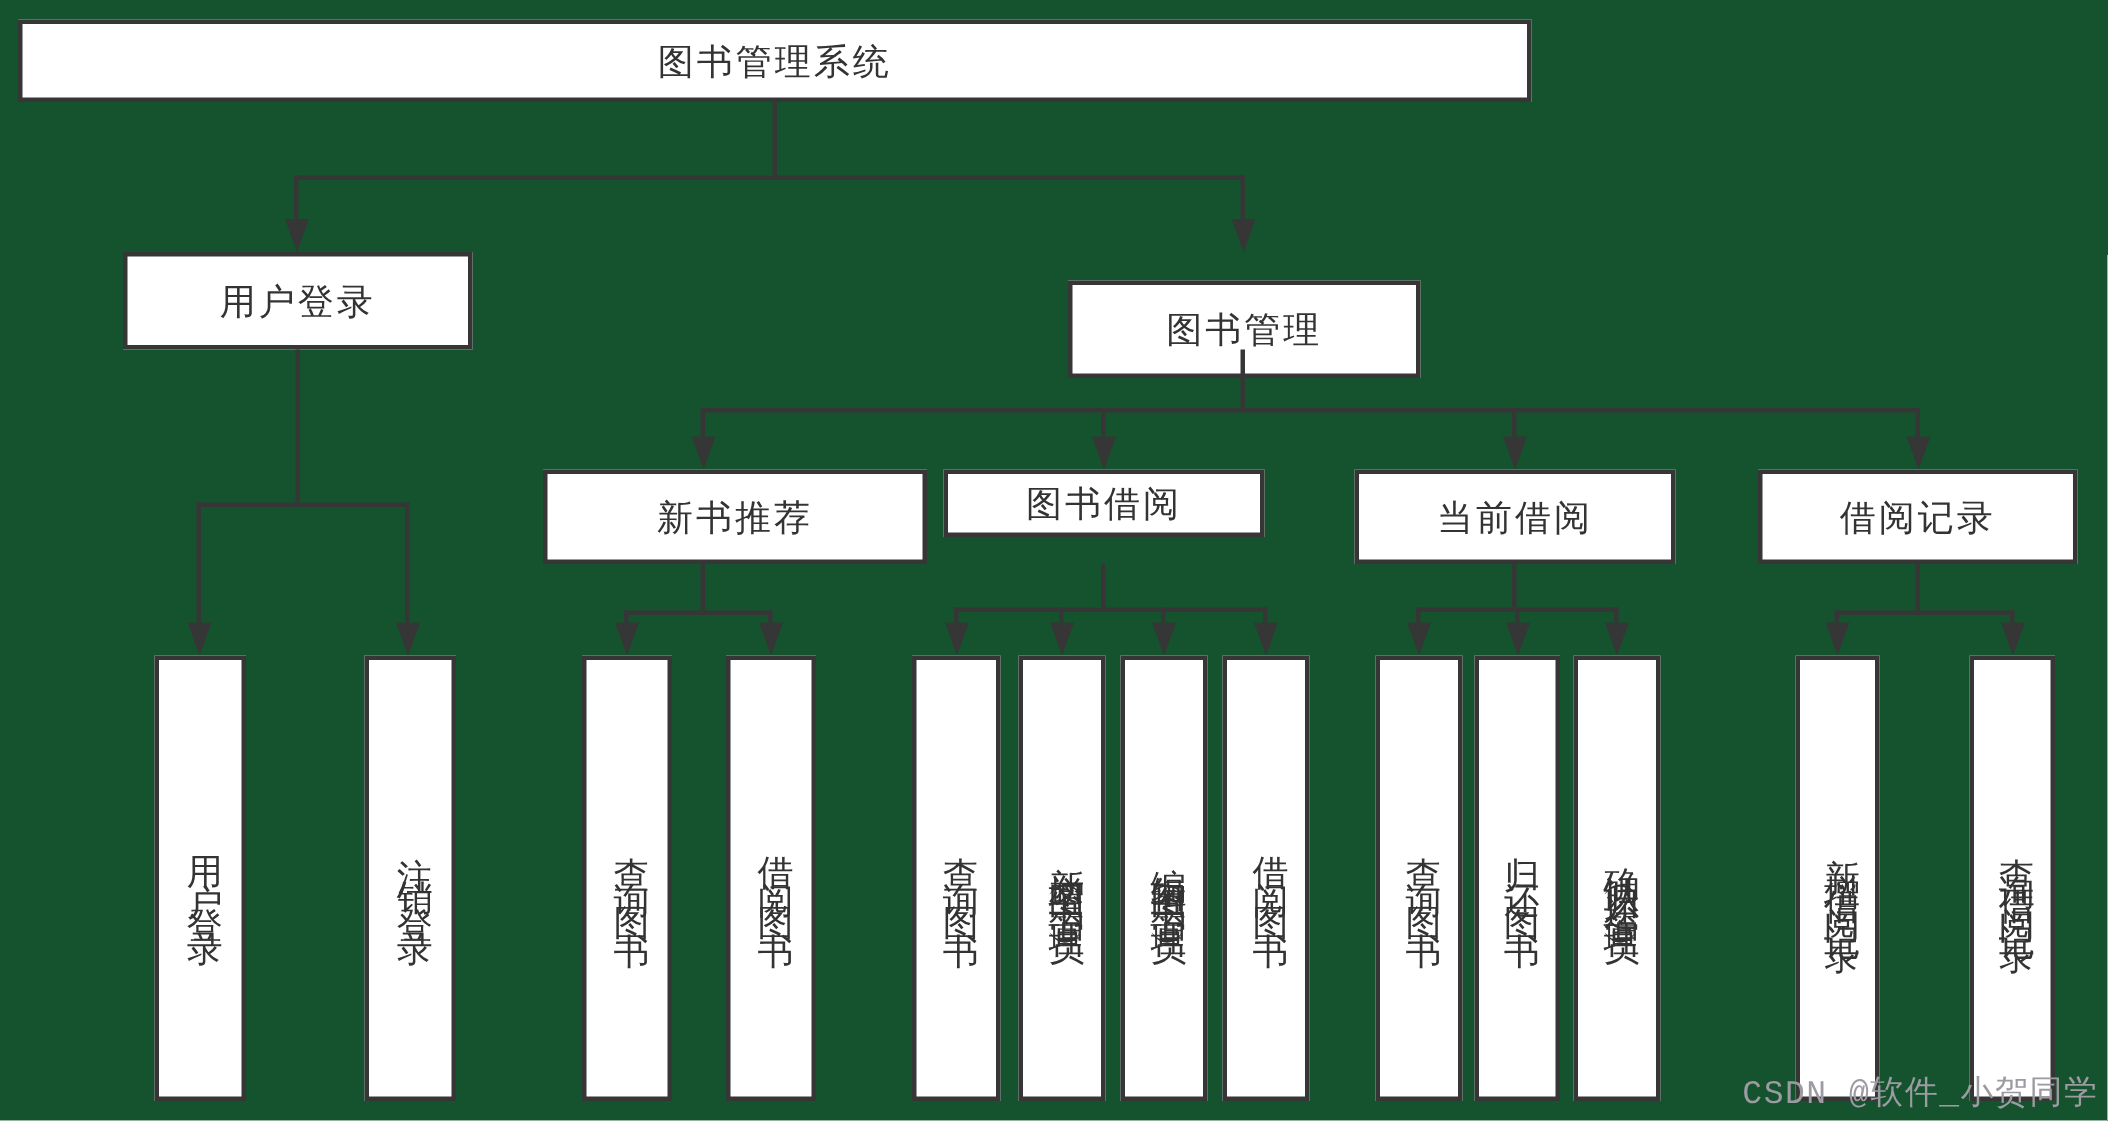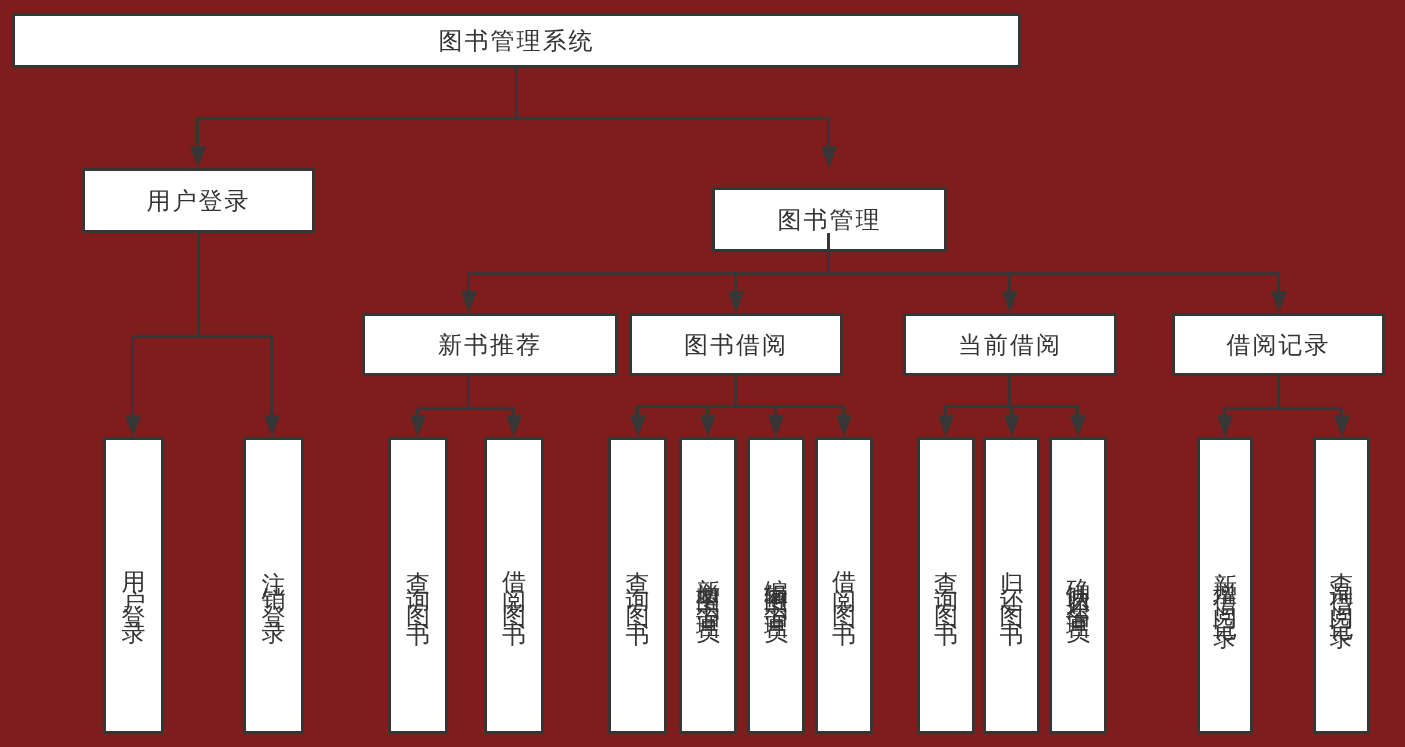--- a/index.html
+++ b/index.html
@@ -1,22 +1,22 @@
 <!DOCTYPE html>
 <html><head>
 <meta charset="utf-8">
 <style>
   html, body { margin: 0; padding: 0; background: #ffffff; }
   .canvas {
     position: relative;
     width: 1405px;
     height: 747px;
-    background: #7f1d1d;
+    background: #14532d;
     overflow: hidden;
-    font-family: Liberation Serif, serif;
+    font-family: Liberation Mono, monospace;
     color: #333333;
   }
 
   
   .box {
     position: absolute;
     box-sizing: border-box;
     background: #ffffff;
     border: 3px solid #363636;
     display: flex;
@@ -55,21 +55,21 @@
     border-left: 8px solid transparent;
     border-right: 8px solid transparent;
     border-top: 22px solid #363636;
   }
 
   
   #b-root  { left: 12px;  top: 13px;  width: 1009px; height: 55px; }
   #b-login { left: 82px;  top: 168px; width: 233px;  height: 65px; }
   #b-mgmt  { left: 712px; top: 168px; width: 235px;  height: 65px; margin-top: 19px; }
   #b-s0 { left: 362px;  top: 313px; width: 256px; height: 63px; }
-  #b-s1 { left: 629px;  top: 313px; width: 214px; height: 63px; }
+  #b-s1 { left: 629px;  top: 313px; width: 214px; height: 45px; }
   #b-s2 { left: 903px;  top: 313px; width: 214px; height: 63px; }
   #b-s3 { left: 1172px; top: 313px; width: 213px; height: 63px; }
 
   .leaf { top: 437px; height: 297px; }
   #b-a0 { left: 103px;  width: 61px; }
   #b-a1 { left: 243px;  width: 61px; }
   #b-b0 { left: 388px;  width: 60px; }
   #b-b1 { left: 484px;  width: 60px; }
   #b-c0 { left: 608px;  width: 59px; }
   #b-c1 { left: 679px;  width: 58px; }
@@ -238,14 +238,15 @@
     <span class="vtext ls-tight">确认归还（管理员）</span>
   </div>
 
   <div class="box leaf" id="b-e0">
     <span class="vtext ls-mid">新增借阅记录</span>
   </div>
   <div class="box leaf" id="b-e1">
     <span class="vtext ls-mid">查询借阅记录</span>
   </div>
 
+  <div class="watermark">CSDN @软件_小贺同学</div>
 
 </div>
 
 </body></html>

